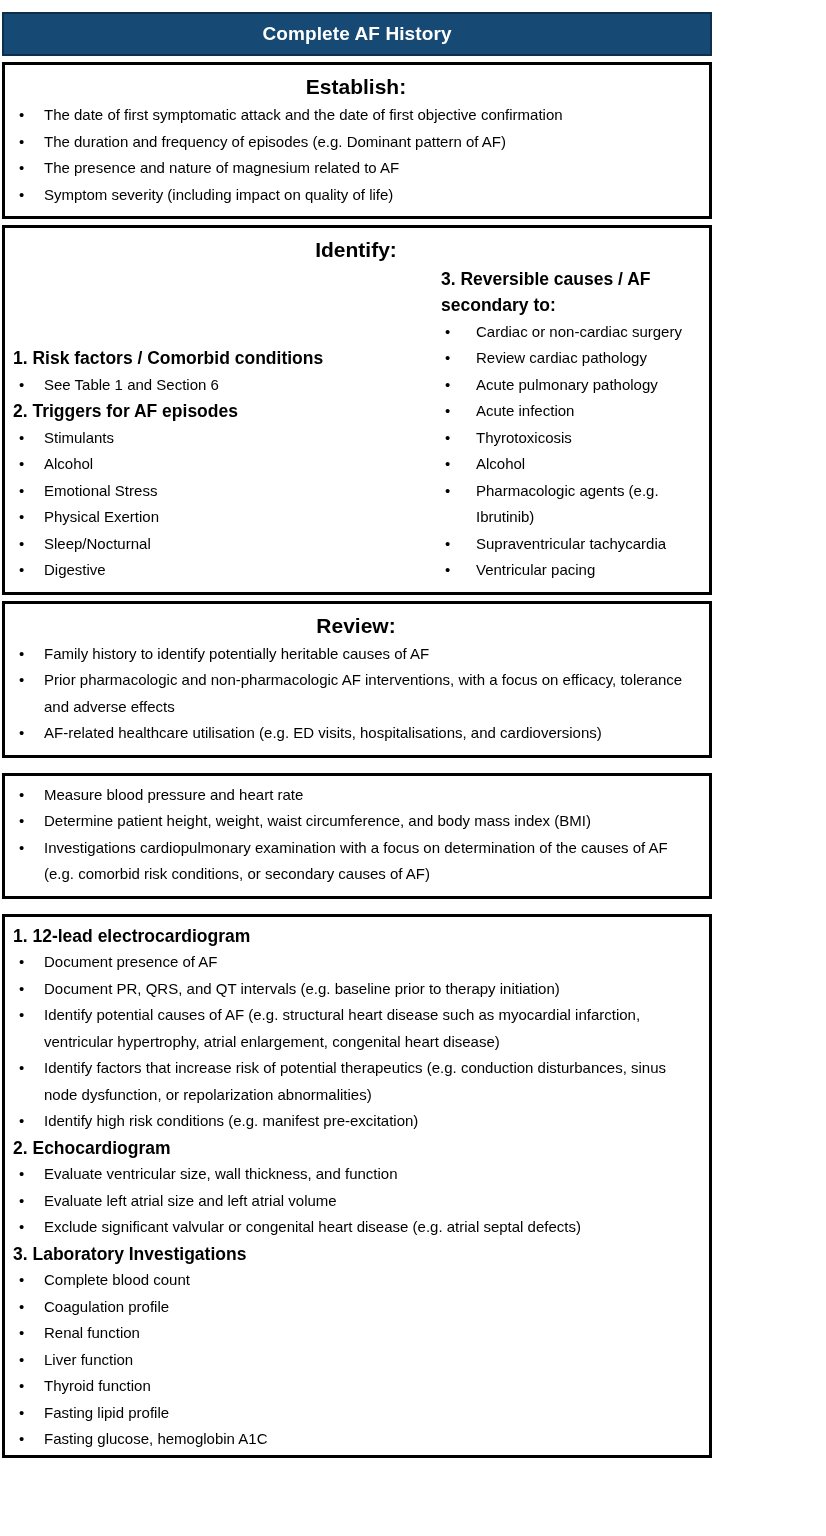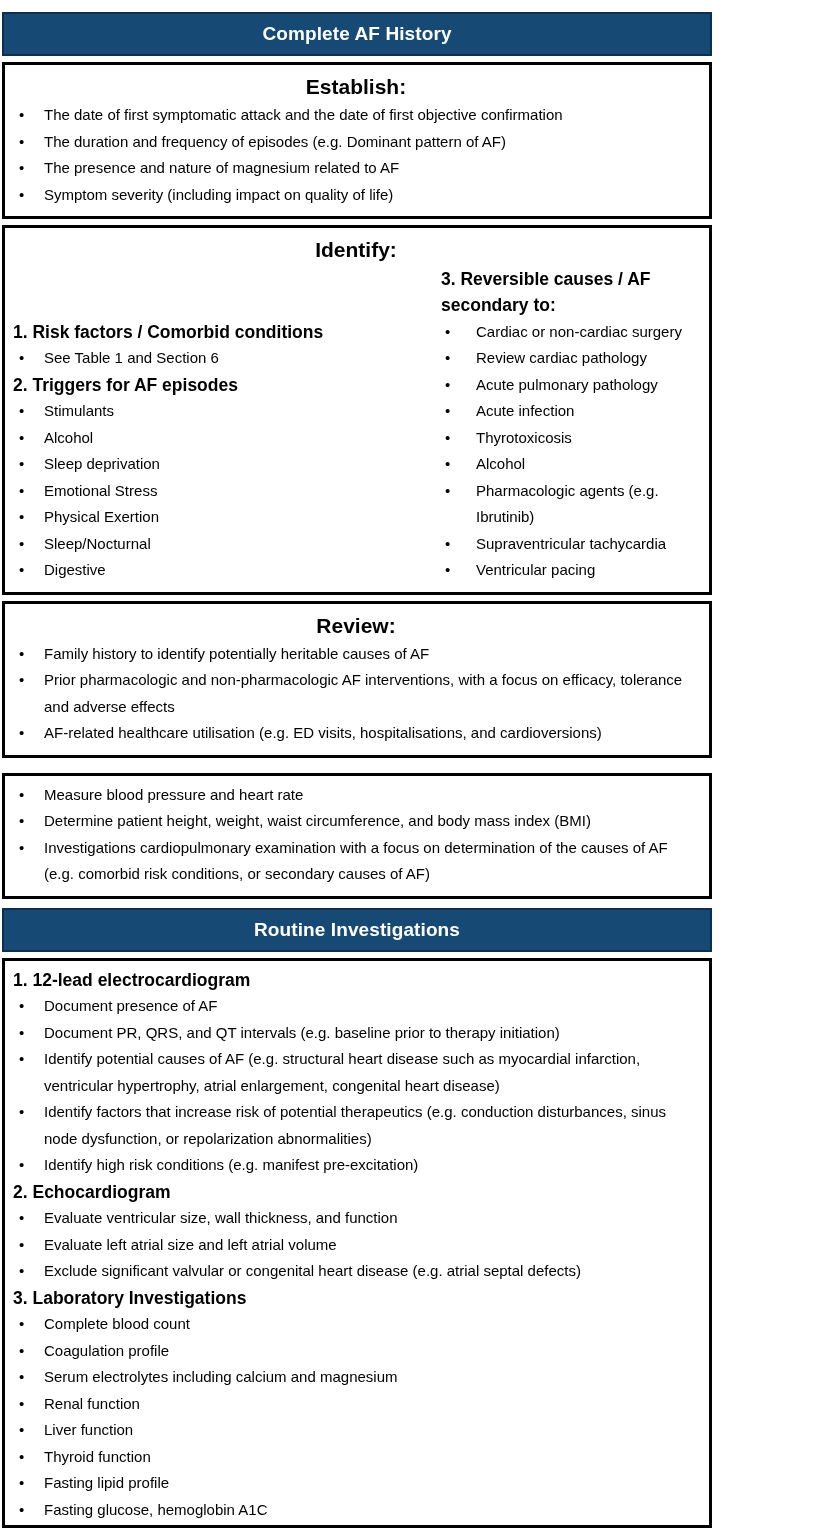--- a/index.html
+++ b/index.html
@@ -137,21 +137,20 @@
 
       <div class="col-left">
         <div class="numhead">1. Risk factors / Comorbid conditions</div>
         <ul class="blist">
           <li><span>See </span><span class="ital">Table 1</span><span> and </span><span class="ital">Section 6</span></li>
         </ul>
         <div class="numhead">2. Triggers for AF episodes</div>
         <ul class="blist">
           <li>Stimulants</li>
           <li>Alcohol</li>
-          <li>Sleep deprivation</li>
           <li>Emotional Stress</li>
           <li>Physical Exertion</li>
           <li>Sleep/Nocturnal</li>
           <li>Digestive</li>
         </ul>
       </div>
 
       <div class="col-right">
         <div class="numhead col">3. Reversible causes / AF secondary to:</div>
         <ul class="blist indent">
@@ -189,21 +188,20 @@
   <div class="box">
     <ul class="blist">
       <li>Measure blood pressure and heart rate</li>
       <li>Determine patient height, weight, waist circumference, and body mass index (BMI)</li>
       <li>Investigations cardiopulmonary examination with a focus on determination of the causes of AF (e.g. comorbid risk conditions, or secondary causes of AF)</li>
     </ul>
   </div>
 
   <div class="gap-md"></div>
 
-  <div class="bar">Routine Investigations</div>
 
   <div class="gap-sm"></div>
 
   <div class="box clipped">
 
     <div class="numhead">1. 12-lead electrocardiogram</div>
     <ul class="blist">
       <li>Document presence of AF</li>
       <li>Document PR, QRS, and QT intervals (e.g. baseline prior to therapy initiation)</li>
       <li>Identify potential causes of AF (e.g. structural heart disease such as myocardial infarction, ventricular hypertrophy, atrial enlargement, congenital heart disease)</li>
@@ -215,21 +213,20 @@
     <ul class="blist">
       <li>Evaluate ventricular size, wall thickness, and function</li>
       <li>Evaluate left atrial size and left atrial volume</li>
       <li>Exclude significant valvular or congenital heart disease (e.g. atrial septal defects)</li>
     </ul>
 
     <div class="numhead">3. Laboratory Investigations</div>
     <ul class="blist">
       <li>Complete blood count</li>
       <li>Coagulation profile</li>
-      <li>Serum electrolytes including calcium and magnesium</li>
       <li>Renal function</li>
       <li>Liver function</li>
       <li>Thyroid function</li>
       <li>Fasting lipid profile</li>
       <li>Fasting glucose, hemoglobin A1C</li>
     </ul>
 
   </div>
 
 </div>

